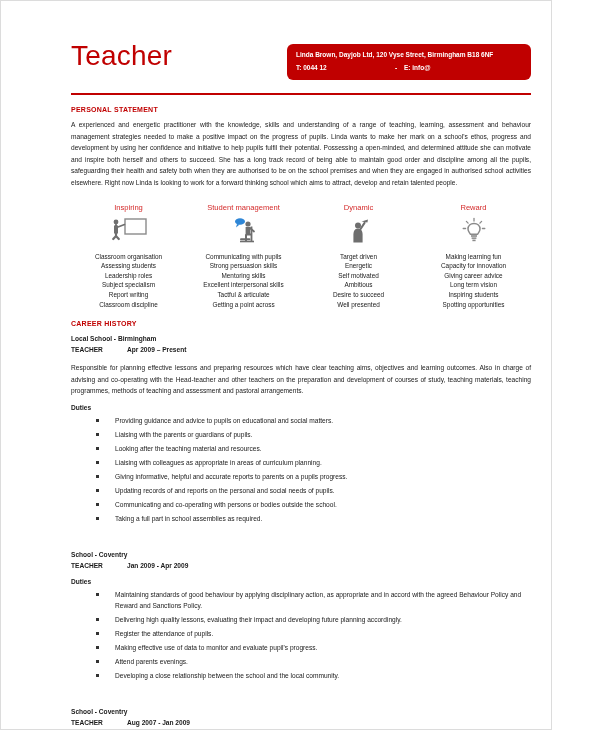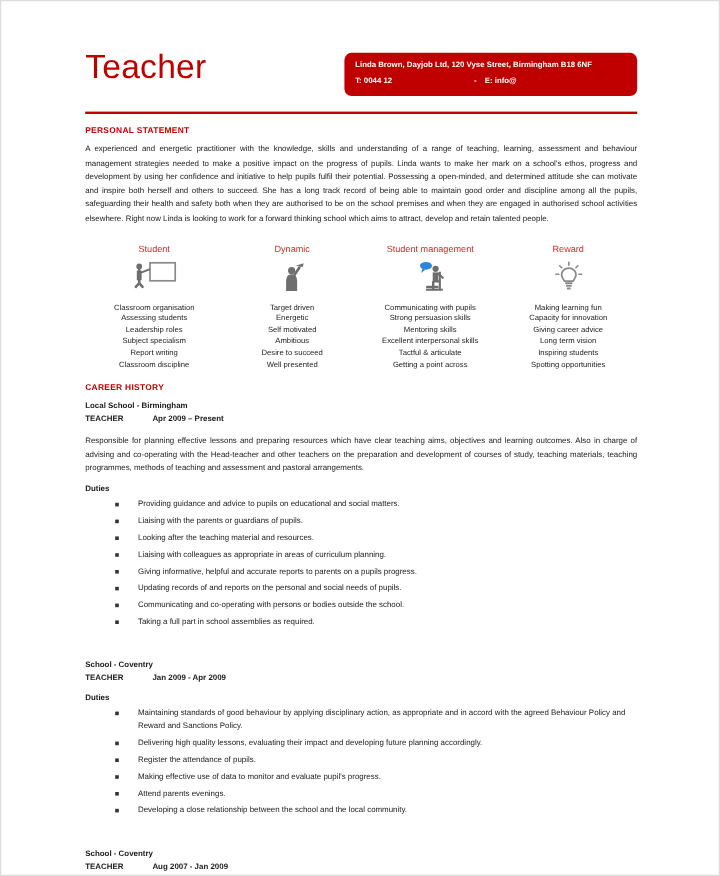--- a/index.html
+++ b/index.html
@@ -9,21 +9,21 @@
   }
   body {
     width: 600px;
     height: 730px;
     font-family: "Liberation Sans", sans-serif;
     color: #1a1a1a;
     overflow: hidden;
   }
   .page {
     position: relative;
-    width: 600px;
+    width: 552px;
     height: 730px;
     box-sizing: border-box;
     border: 1px solid #dcdcdc;
     background: #ffffff;
   }
   .inner {
     position: absolute;
     left: 70px;
     top: 0;
     width: 460px;
@@ -197,57 +197,37 @@
     </div>
 
     <div class="rule"></div>
 
     <div class="sec-head">PERSONAL STATEMENT</div>
     <div class="para">A experienced and energetic practitioner with the knowledge, skills and understanding of a range of teaching, learning, assessment and behaviour management strategies needed to make a positive impact on the progress of pupils. Linda wants to make her mark on a school's ethos, progress and development by using her confidence and initiative to help pupils fulfil their potential. Possessing a open-minded, and determined attitude she can motivate and inspire both herself and others to succeed. She has a long track record of being able to maintain good order and discipline among all the pupils, safeguarding their health and safety both when they are authorised to be on the school premises and when they are engaged in authorised school activities elsewhere. Right now Linda is looking to work for a forward thinking school which aims to attract, develop and retain talented people.</div>
 
     <div class="skills">
 
       <div class="skill-col">
-        <div class="skill-title">Student</div>
+        <div class="skill-title">Inspiring</div>
         <div class="skill-icon">
           <svg width="38" height="28" viewBox="0 0 38 28">
             <rect x="15" y="2" width="21" height="15" fill="#ffffff" stroke="#8a8a8a" stroke-width="1.4"></rect>
             <circle cx="6" cy="5" r="2.4" fill="#6e6e6e"></circle>
             <path d="M6 8 L6 19 M3.2 22 L6 19 L8.8 22" stroke="#6e6e6e" stroke-width="2.2" fill="none" stroke-linecap="round"></path>
             <rect x="4" y="8.5" width="4" height="8" fill="#6e6e6e"></rect>
             <path d="M8 10 L14.5 7.5" stroke="#6e6e6e" stroke-width="1.6" stroke-linecap="round"></path>
           </svg>
         </div>
         <div class="skill-items">
           <div>Classroom organisation</div>
           <div>Assessing students</div>
           <div>Leadership roles</div>
           <div>Subject specialism</div>
           <div>Report writing</div>
           <div>Classroom discipline</div>
-        </div>
-      </div>
-
-      <div class="skill-col">
-        <div class="skill-title">Dynamic</div>
-        <div class="skill-icon">
-          <svg width="26" height="28" viewBox="0 0 26 28">
-            <circle cx="12" cy="8.5" r="3" fill="#6e6e6e"></circle>
-            <path d="M12 11.5 C8.4 11.5 7.4 14.5 7.4 18 L7.4 25.5 L16.6 25.5 L16.6 18 C16.6 14.5 15.6 11.5 12 11.5 Z" fill="#6e6e6e"></path>
-            <path d="M14.5 12 L18.5 6" stroke="#6e6e6e" stroke-width="2.2" stroke-linecap="round"></path>
-            <path d="M15.5 4.5 L22 2.4 L21.4 5.4 Z" fill="#6e6e6e"></path>
-          </svg>
-        </div>
-        <div class="skill-items">
-          <div>Target driven</div>
-          <div>Energetic</div>
-          <div>Self motivated</div>
-          <div>Ambitious</div>
-          <div>Desire to succeed</div>
-          <div>Well presented</div>
         </div>
       </div>
 
       <div class="skill-col">
         <div class="skill-title">Student management</div>
         <div class="skill-icon">
           <svg width="34" height="28" viewBox="0 0 34 28">
             <ellipse cx="13" cy="4.5" rx="5" ry="3.2" fill="#2e86d6"></ellipse>
             <path d="M10 7 L9 10.5 L12.6 7.6 Z" fill="#2e86d6"></path>
             <circle cx="21" cy="7" r="2.6" fill="#6e6e6e"></circle>
@@ -258,20 +238,40 @@
             <path d="M13 24.5 L27 24.5" stroke="#6e6e6e" stroke-width="1.6"></path>
           </svg>
         </div>
         <div class="skill-items">
           <div>Communicating with pupils</div>
           <div>Strong persuasion skills</div>
           <div>Mentoring skills</div>
           <div>Excellent interpersonal skills</div>
           <div>Tactful &amp; articulate</div>
           <div>Getting a point across</div>
+        </div>
+      </div>
+
+      <div class="skill-col">
+        <div class="skill-title">Dynamic</div>
+        <div class="skill-icon">
+          <svg width="26" height="28" viewBox="0 0 26 28">
+            <circle cx="12" cy="8.5" r="3" fill="#6e6e6e"></circle>
+            <path d="M12 11.5 C8.4 11.5 7.4 14.5 7.4 18 L7.4 25.5 L16.6 25.5 L16.6 18 C16.6 14.5 15.6 11.5 12 11.5 Z" fill="#6e6e6e"></path>
+            <path d="M14.5 12 L18.5 6" stroke="#6e6e6e" stroke-width="2.2" stroke-linecap="round"></path>
+            <path d="M15.5 4.5 L22 2.4 L21.4 5.4 Z" fill="#6e6e6e"></path>
+          </svg>
+        </div>
+        <div class="skill-items">
+          <div>Target driven</div>
+          <div>Energetic</div>
+          <div>Self motivated</div>
+          <div>Ambitious</div>
+          <div>Desire to succeed</div>
+          <div>Well presented</div>
         </div>
       </div>
 
       <div class="skill-col">
         <div class="skill-title">Reward</div>
         <div class="skill-icon">
           <svg width="28" height="28" viewBox="0 0 28 28">
             <path d="M14 6.5 C10.4 6.5 8 9 8 12 C8 14.4 9.6 15.8 10.4 17.2 L17.6 17.2 C18.4 15.8 20 14.4 20 12 C20 9 17.6 6.5 14 6.5 Z" fill="none" stroke="#8a8a8a" stroke-width="1.5"></path>
             <rect x="11" y="18.2" width="6" height="1.6" fill="#8a8a8a"></rect>
             <rect x="11.6" y="20.4" width="4.8" height="1.5" fill="#8a8a8a"></rect>

